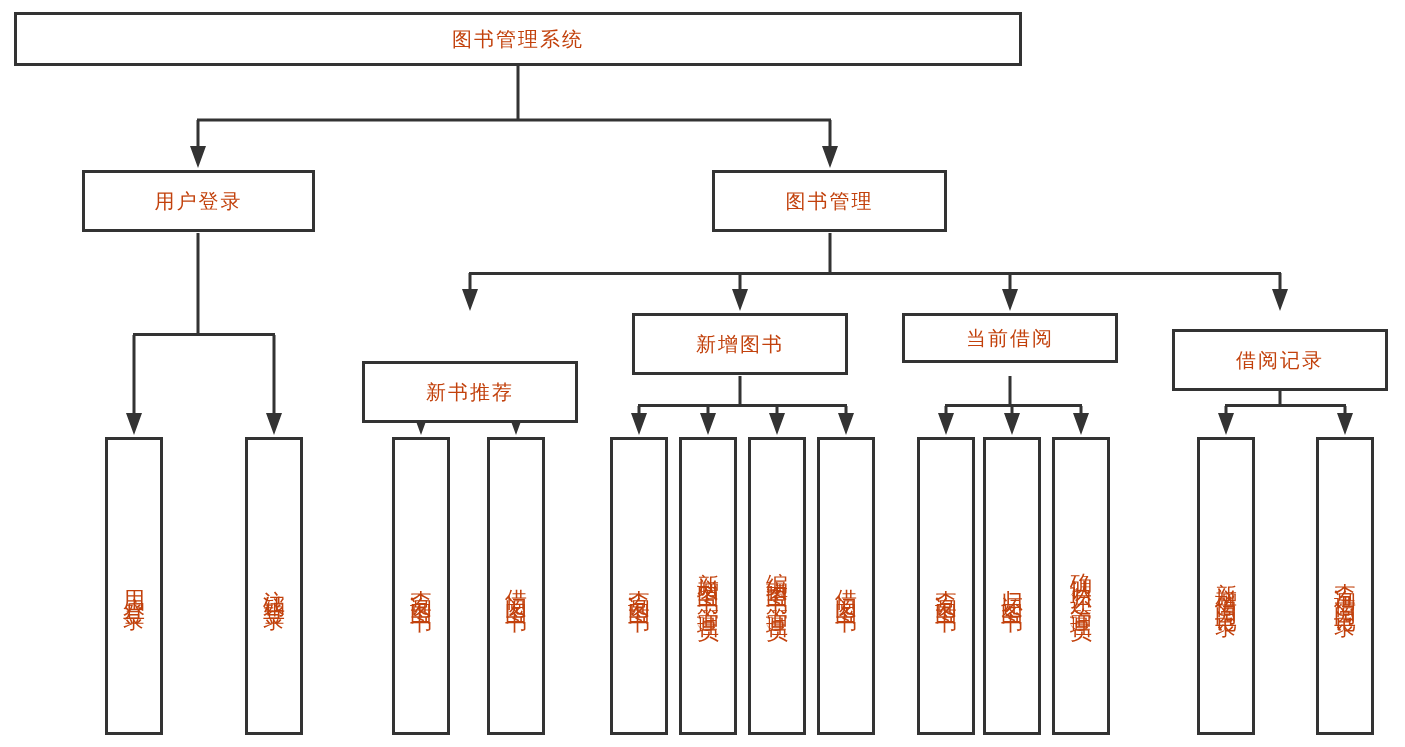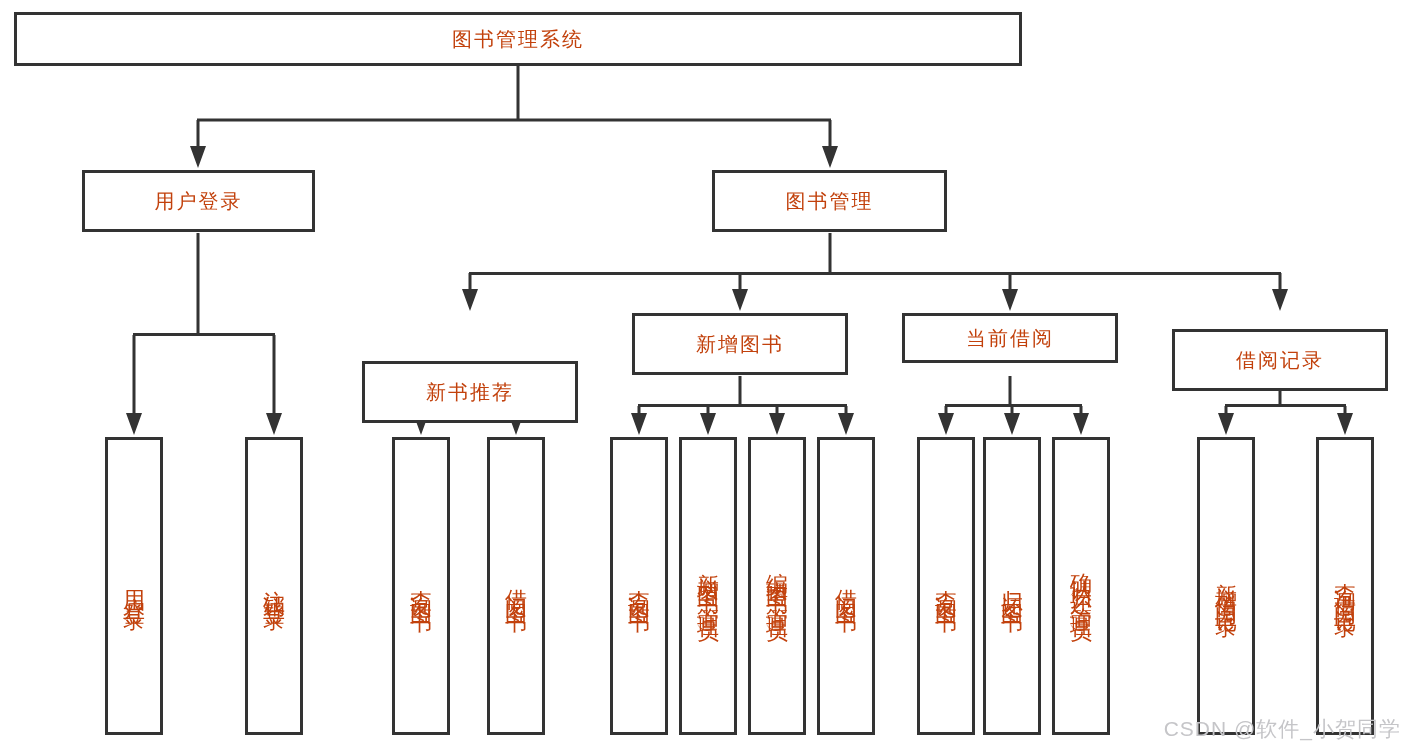--- a/index.html
+++ b/index.html
@@ -134,15 +134,14 @@
   <div class="box v" style="left:748px; top:437px; width:58px; height:298px;">编辑图书（管理员）</div>
   <div class="box v" style="left:817px; top:437px; width:58px; height:298px;">借阅图书</div>
 
   <div class="box v" style="left:917px; top:437px; width:58px; height:298px;">查询图书</div>
   <div class="box v" style="left:983px; top:437px; width:58px; height:298px;">归还图书</div>
   <div class="box v" style="left:1052px; top:437px; width:58px; height:298px;">确认归还（管理员）</div>
 
   <div class="box v" style="left:1197px; top:437px; width:58px; height:298px;">新增借阅记录</div>
   <div class="box v" style="left:1316px; top:437px; width:58px; height:298px;">查询借阅记录</div>
 
-  <div class="watermark">CSDN @软件_小贺同学</div>
 
 </div>
 
 </body></html>

